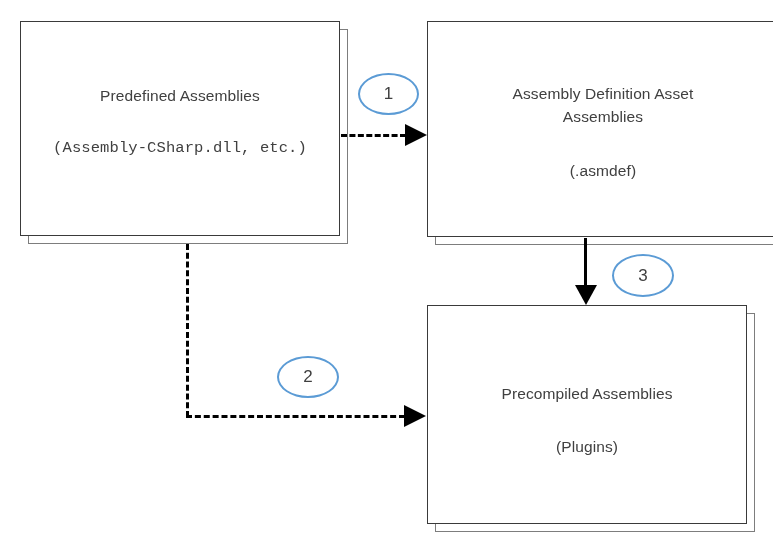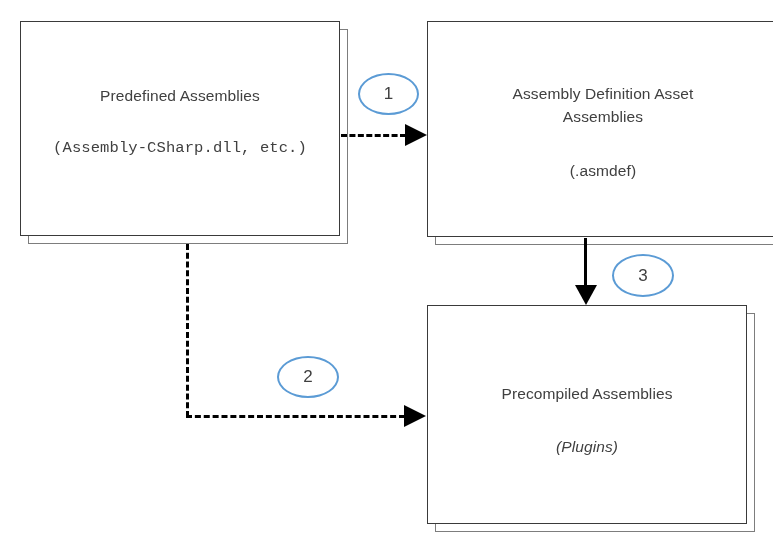--- a/index.html
+++ b/index.html
@@ -121,21 +121,21 @@
       <div class="box-text" style="margin-top:60px;">Assembly Definition Asset
 Assemblies</div>
       <div class="box-text" style="margin-top:30px;">(.asmdef)</div>
     </div>
   </div>
 
   <div class="stack" style="left:427px; top:305px; width:320px; height:219px;">
     <div class="back"></div>
     <div class="front">
       <div class="box-text" style="margin-top:76px;">Precompiled Assemblies</div>
-      <div class="box-text" style="margin-top:30px;font-style:italic;">(Plugins)</div>
+      <div class="box-text" style="margin-top:30px;">(Plugins)</div>
     </div>
   </div>
 
   <div class="dash-h" style="left:341px; top:134px; width:65px;"></div>
   <div class="arrow-right" style="left:405px; top:124px;"></div>
 
   <div class="dash-v" style="left:186px; top:244px; height:173px;"></div>
   <div class="dash-h" style="left:186px; top:415px; width:219px;"></div>
   <div class="arrow-right" style="left:404px; top:405px;"></div>
 

